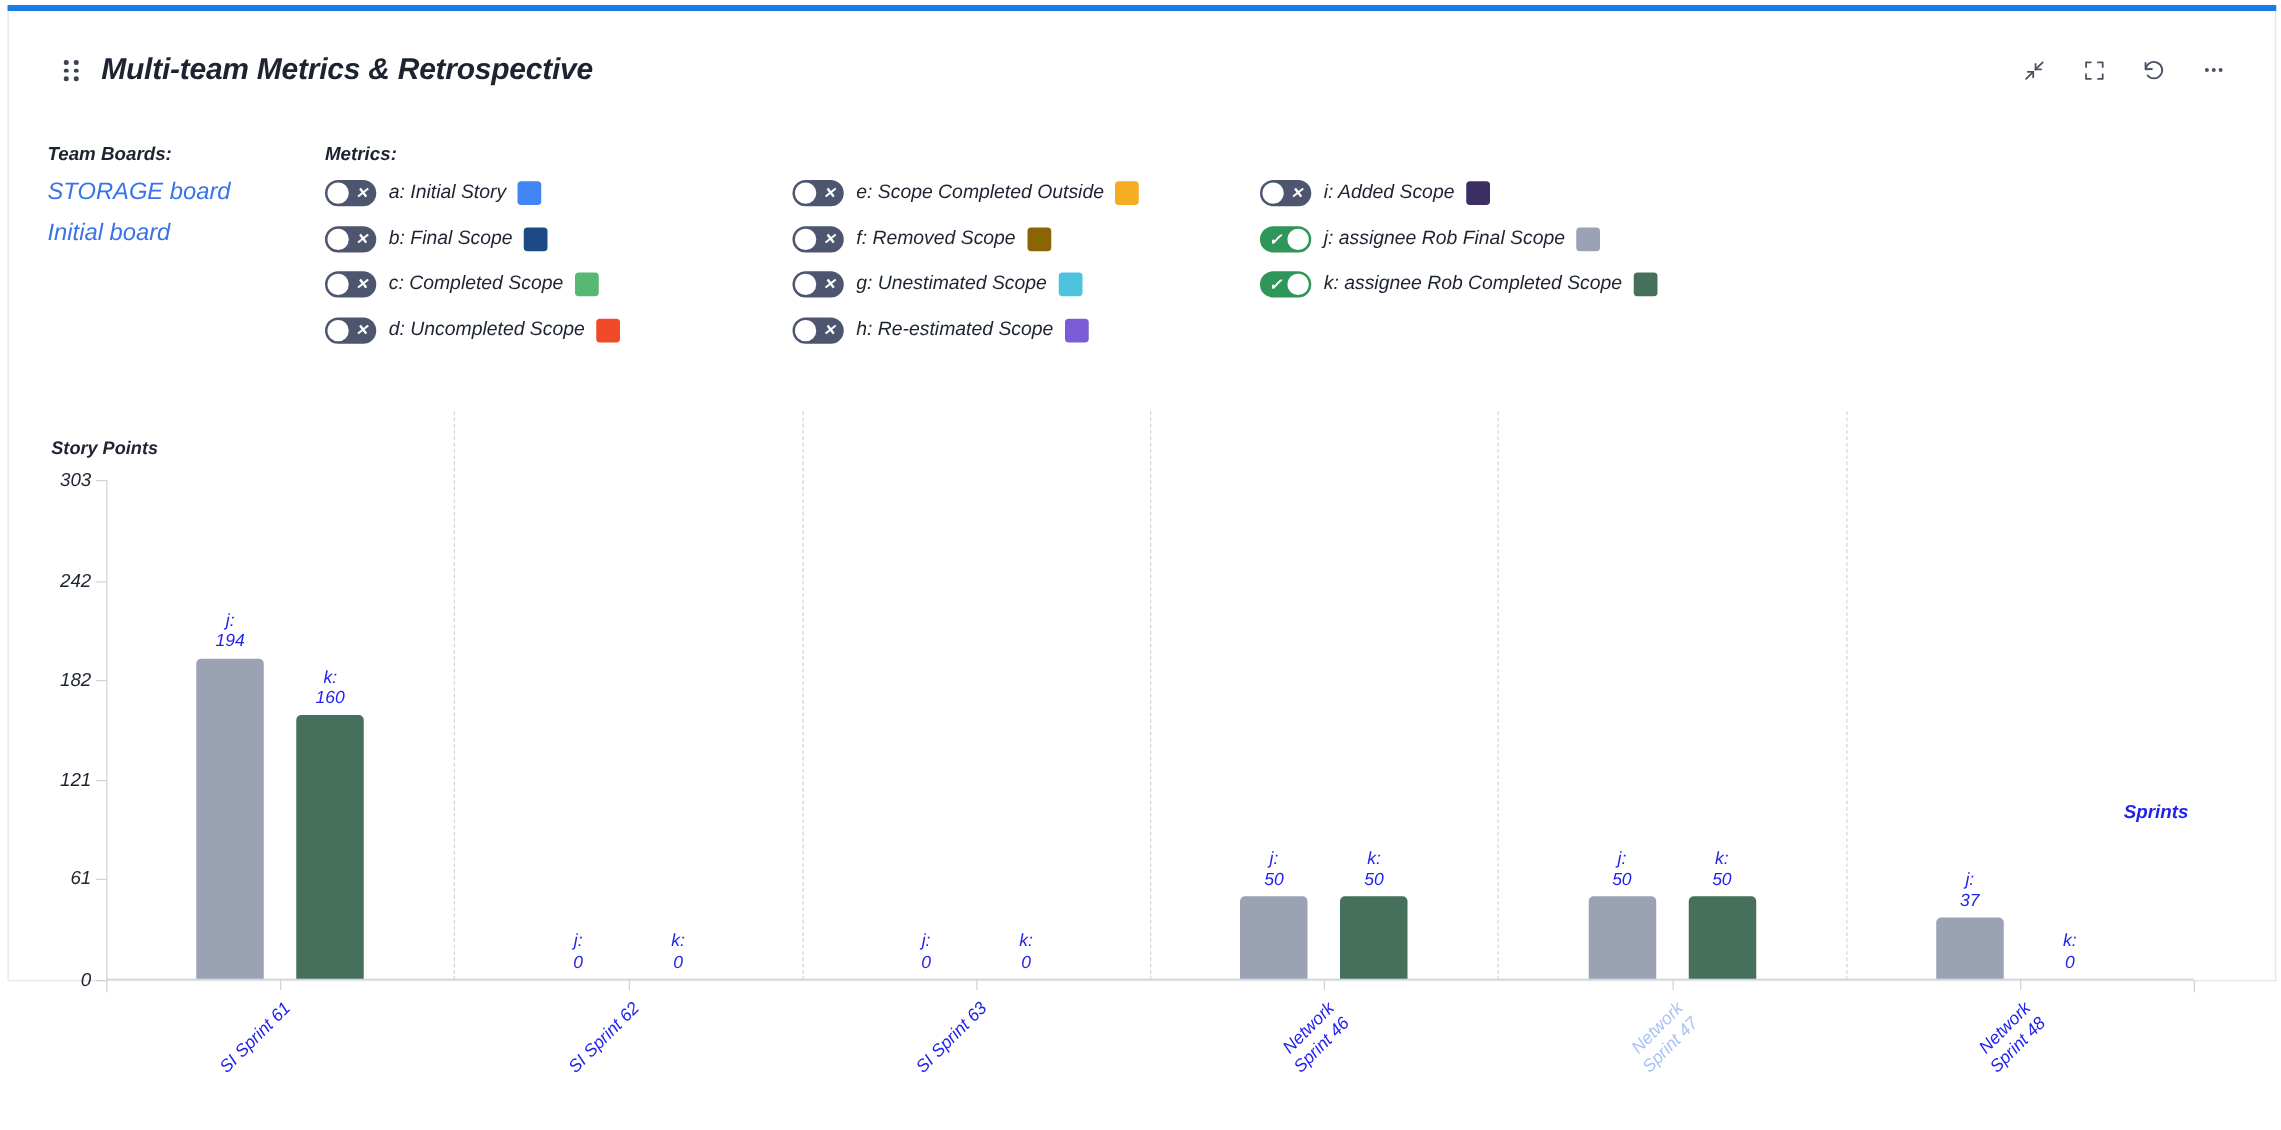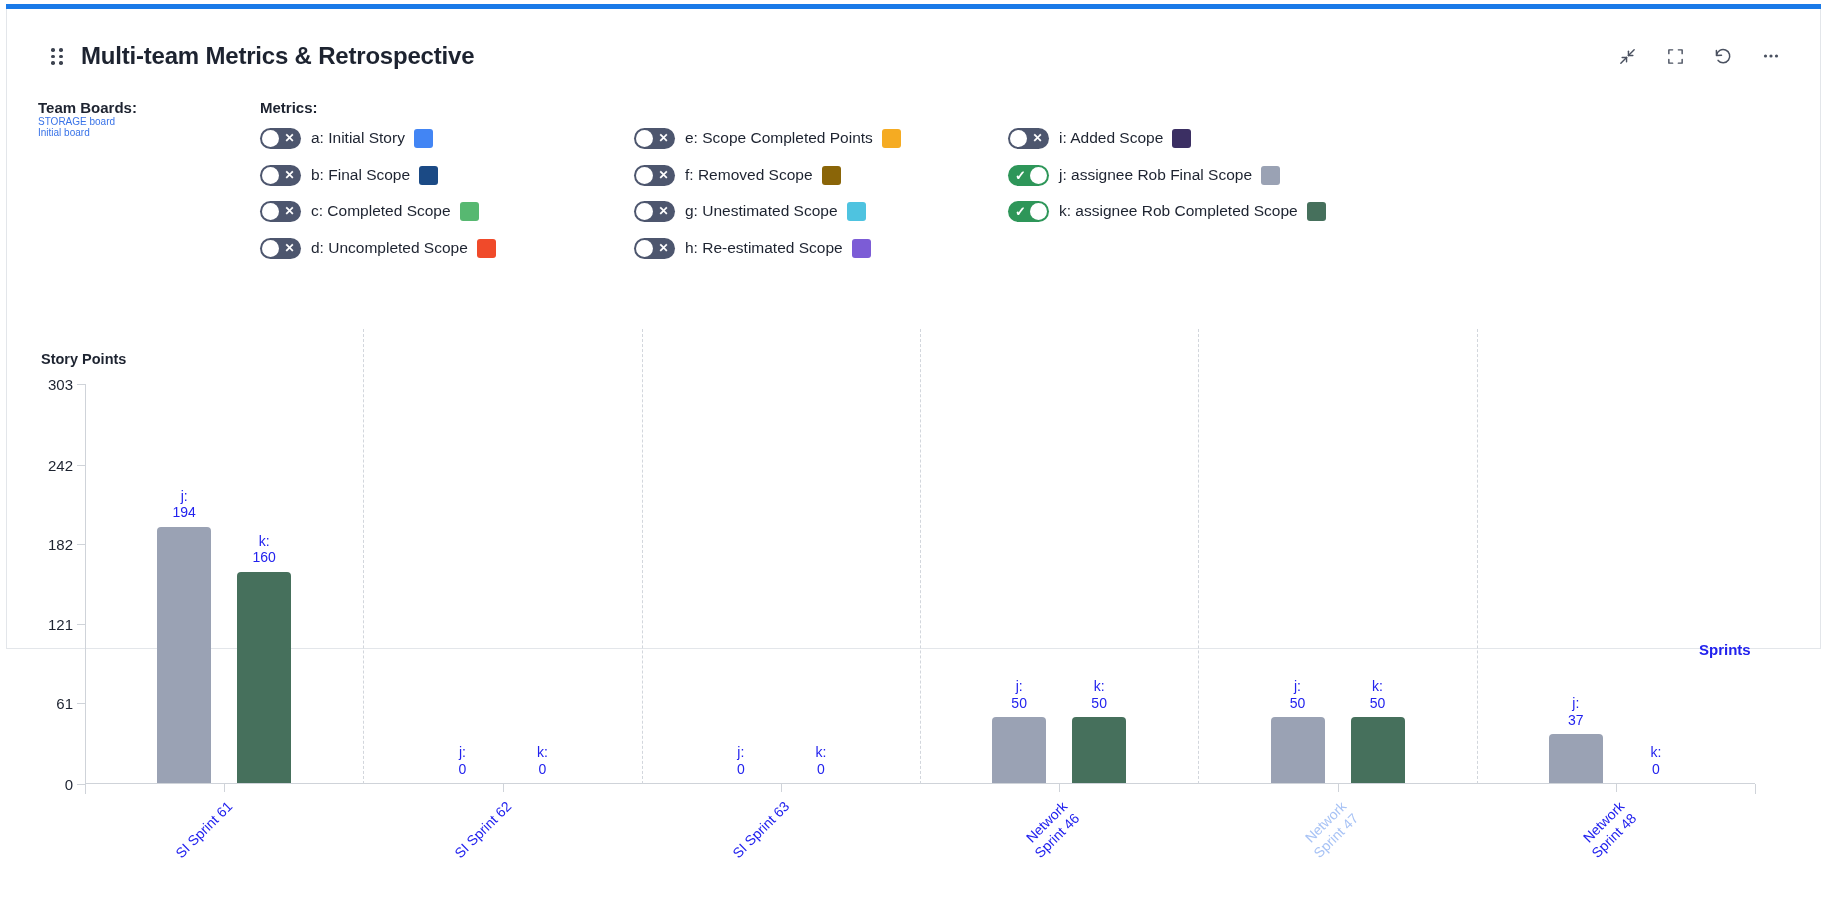--- a/index.html
+++ b/index.html
@@ -20,24 +20,25 @@
   
   .top-accent {
     position: absolute;
     left: 6px; top: 4px;
     width: 1815px; height: 5px;
     background: #1a7ae8;
   }
   .panel {
     position: absolute;
     left: 6px; top: 9px;
-    width: 1815px; height: 640px;
+    width: 1815px; height: 776px;
     background: #ffffff;
     border: 1px solid #e3e6ea;
     border-top: none;
+    font-style: italic;
   }
   
   .header {
     position: absolute;
     left: 0; top: 0;
     width: 100%; height: 62px;
   }
   .drag-handle {
     position: absolute;
     left: 44px; top: 39px;
@@ -87,29 +88,31 @@
     position: absolute;
     left: 0; top: 62px;
     width: 100%;
     height: 185px;
   }
   .col-head {
     font-size: 15px;
     font-weight: bold;
     color: #1d2330;
     white-space: nowrap;
+    margin-top: 16px;
   }
   .boards {
     position: absolute;
     left: 31px; top: 28px;
     width: 200px;
   }
   .board-link {
     display: block;
-    font-size: 10px;
+    margin-top: 11px;
+    font-size: 19px;
     color: #3973e8;
     cursor: pointer;
     white-space: nowrap;
   }
 
   .metrics {
     position: absolute;
     left: 253px; top: 28px;
     right: 36px;
   }
@@ -379,21 +382,21 @@
                 <span class="knob"></span>
               </div>
               <span class="metric-label">d: Uncompleted Scope</span>
               <span class="swatch" style="background: rgb(240, 74, 42);"></span>
             </div>
             <div class="metric-row mcol1 mr0">
               <div class="toggle">
                 <span class="mark">✕</span>
                 <span class="knob"></span>
               </div>
-              <span class="metric-label">e: Scope Completed Points</span>
+              <span class="metric-label">e: Scope Completed Outside</span>
               <span class="swatch" style="background: rgb(245, 171, 34);"></span>
             </div>
             <div class="metric-row mcol1 mr1">
               <div class="toggle">
                 <span class="mark">✕</span>
                 <span class="knob"></span>
               </div>
               <span class="metric-label">f: Removed Scope</span>
               <span class="swatch" style="background: rgb(138, 101, 8);"></span>
             </div>

